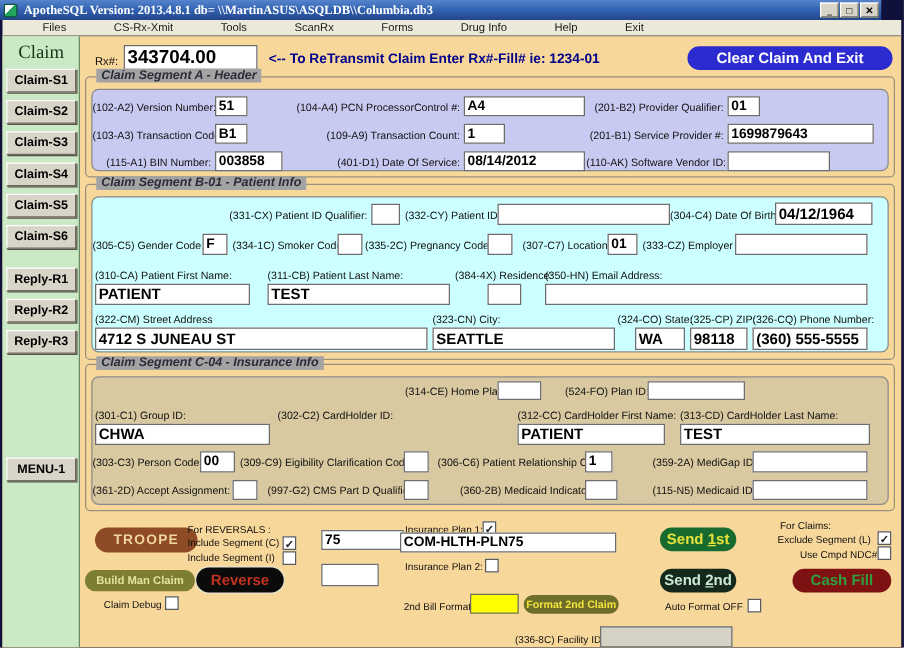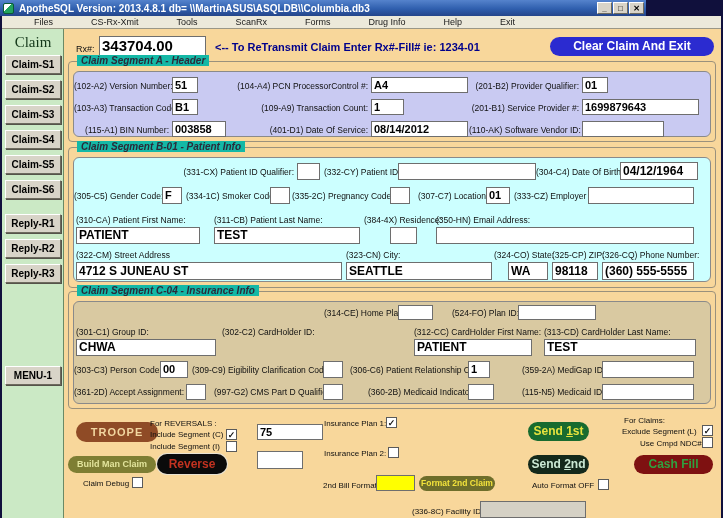--- a/index.html
+++ b/index.html
@@ -1,23 +1,23 @@
 <!DOCTYPE html>
 <html><head>
 <meta charset="utf-8">
 <style>
   * { margin:0; padding:0; box-sizing:border-box; }
   html,body { width:723px; height:518px; overflow:hidden; }
   body { font-family:"Liberation Sans", sans-serif; background:#10103c; }
   .window { position:relative; width:723px; height:518px; background:#10103c; }
 
   
-  .titlebar { position:absolute; left:0; top:0; width:646px; height:16px;
+  .titlebar { position:absolute; left:0; top:0; width:705px; height:16px;
     background:linear-gradient(to bottom,#5583cc 0%,#2f5fae 55%,#24458a 100%);
-    display:flex; align-items:center; }
+    display:flex; align-items:center;font-family:Liberation Serif, serif; }
   .app-icon { width:11px; height:11px; margin-left:3px; border:1px solid #0a5a36;
     background:linear-gradient(135deg,#ffffff 42%,#22a35e 42%); border-radius:2px; }
   .title-text { color:#fff; font-size:10px; font-weight:bold; margin-left:5px; white-space:nowrap; }
   .win-controls { position:absolute; right:2px; top:2px; display:flex; gap:1px; }
   .win-btn { width:15px; height:12px; background:#d8d4c8; font-size:8px; font-weight:bold;
     color:#000; text-align:center; line-height:11px;
     border:1px solid; border-color:#fff #6d6a5e #6d6a5e #fff; }
 
   
   .menubar { position:absolute; left:2px; top:16px; width:719px; height:13px; background:#ece9da;
@@ -41,21 +41,21 @@
   .lbl.r { text-align:right; }
   .fld { position:absolute; height:16px; background:#fff; border:1px solid #6e6e6e;
     font-size:11px; font-weight:bold; color:#000; line-height:14px; padding-left:2px;
     white-space:nowrap; overflow:hidden; }
   .fld.lg { font-size:12px; }
   .chk { position:absolute; width:11px; height:11px; background:#fff; border:1px solid #5a5a5a;
     font-size:9px; font-weight:bold; line-height:10px; text-align:center; color:#111; }
 
   
   .group { position:absolute; border:1px solid #9a917c; border-radius:4px; }
-  .legend { position:absolute; top:-7px; left:8px; background:#14b8a6; padding:0 4px;
+  .legend { position:absolute; top:-7px; left:8px; background:#a3a3a3; padding:0 4px;
     font-size:10px; font-style:italic; font-weight:bold; color:#2b2b3a; white-space:nowrap; }
   .panel { position:absolute; left:4px; top:9px; right:4px; bottom:4px;
     border:1px solid #8a8a8a; border-radius:6px; }
   .panel-a { background:#c9caf2; }
   .panel-b { background:#ccffff; }
   .panel-c { background:#d9c9a1; }
 
   
   .pill { position:absolute; border-radius:10px; text-align:center; font-weight:bold;
     white-space:nowrap; cursor:default; }
@@ -220,20 +220,21 @@
     <span class="small-lbl" style="left:148px;top:401px">Include Segment (C)</span>
     <span class="chk" style="left:224px;top:400px"><span>✓</span></span>
     <span class="small-lbl" style="left:148px;top:413px">Include Segment (I)</span>
     <span class="chk" style="left:224px;top:412px"><span></span></span>
 
     <div class="fld" style="left:255px;top:395px;width:66px">75</div>
     <div class="fld" style="left:255px;top:422px;width:46px;height:18px"></div>
 
     <span class="small-lbl" style="left:322px;top:390px">Insurance Plan 1:</span>
     <span class="chk" style="left:384px;top:388px"><span>✓</span></span>
+    <div class="fld" style="left:318px;top:397px;width:173px">COM-HLTH-PLN75</div>
 
     <span class="small-lbl" style="left:322px;top:420px">Insurance Plan 2:</span>
     <span class="chk" style="left:386px;top:418px"><span></span></span>
 
     <div class="pill" style="left:526px;top:393px;width:61px;height:19px;background:#186b2f;color:#e6e23e;font-size:12px;line-height:19px"><span>Send </span><span style="text-decoration:underline">1</span><span>st</span></div>
     <div class="pill" style="left:526px;top:426px;width:61px;height:19px;background:#14291b;color:#cbe9d4;font-size:12px;line-height:19px"><span>Send </span><span style="text-decoration:underline">2</span><span>nd</span></div>
 
     <span class="small-lbl" style="left:622px;top:387px">For Claims:</span>
     <span class="small-lbl" style="left:620px;top:398px">Exclude  Segment (L)</span>
     <span class="chk" style="left:700px;top:396px"><span>✓</span></span>

